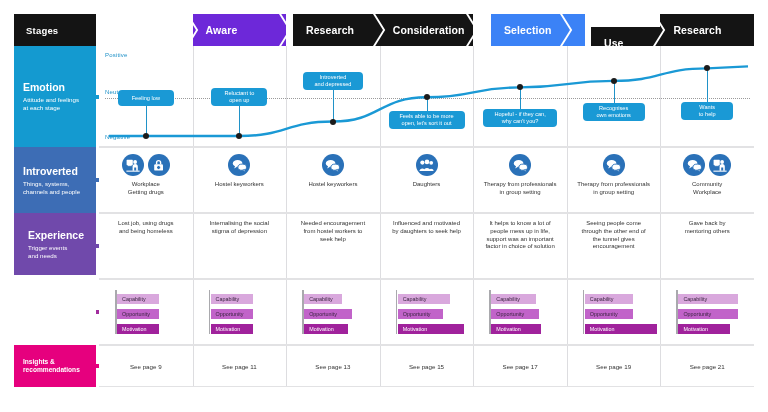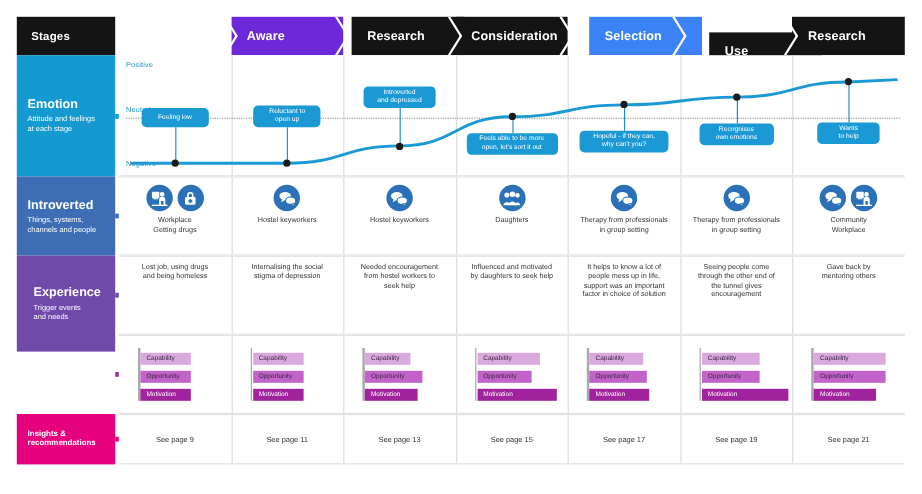--- a/index.html
+++ b/index.html
@@ -110,21 +110,21 @@
       <div class="s">Attitude and feelings</div>
       <div class="s">at each stage</div>
     </div>
     <div style="position: absolute; left: 82px; top: 80.5px; width: 4px; height: 4px; background: rgb(20, 154, 208);"></div>
     <div class="lbl" style="top: 133px; height: 66px; background: rgb(61, 109, 181);">
       <div class="t">Introverted</div>
       <div class="s">Things, systems,</div>
       <div class="s">channels and people</div>
     </div>
     <div style="position: absolute; left: 82px; top: 164px; width: 4px; height: 4px; background: rgb(61, 109, 181);"></div>
-    <div class="lbl" style="top: 199px; height: 80px; background: rgb(112, 73, 171); padding-left: 14px;">
+    <div class="lbl" style="top: 199px; height: 62px; background: rgb(112, 73, 171); padding-left: 14px;">
       <div class="t">Experience</div>
       <div class="s">Trigger events</div>
       <div class="s">and needs</div>
     </div>
     <div style="position: absolute; left: 82px; top: 230px; width: 4px; height: 4px; background: rgb(112, 73, 171);"></div>
     <div style="position: absolute; left: 82px; top: 296px; width: 4px; height: 4px; background: rgb(162, 45, 158);"></div>
     <div class="lbl small" style="top: 331px; height: 42px; background: rgb(230, 0, 126);">
       <div class="t">Insights &amp;</div>
       <div class="t">recommendations</div>
     </div>

